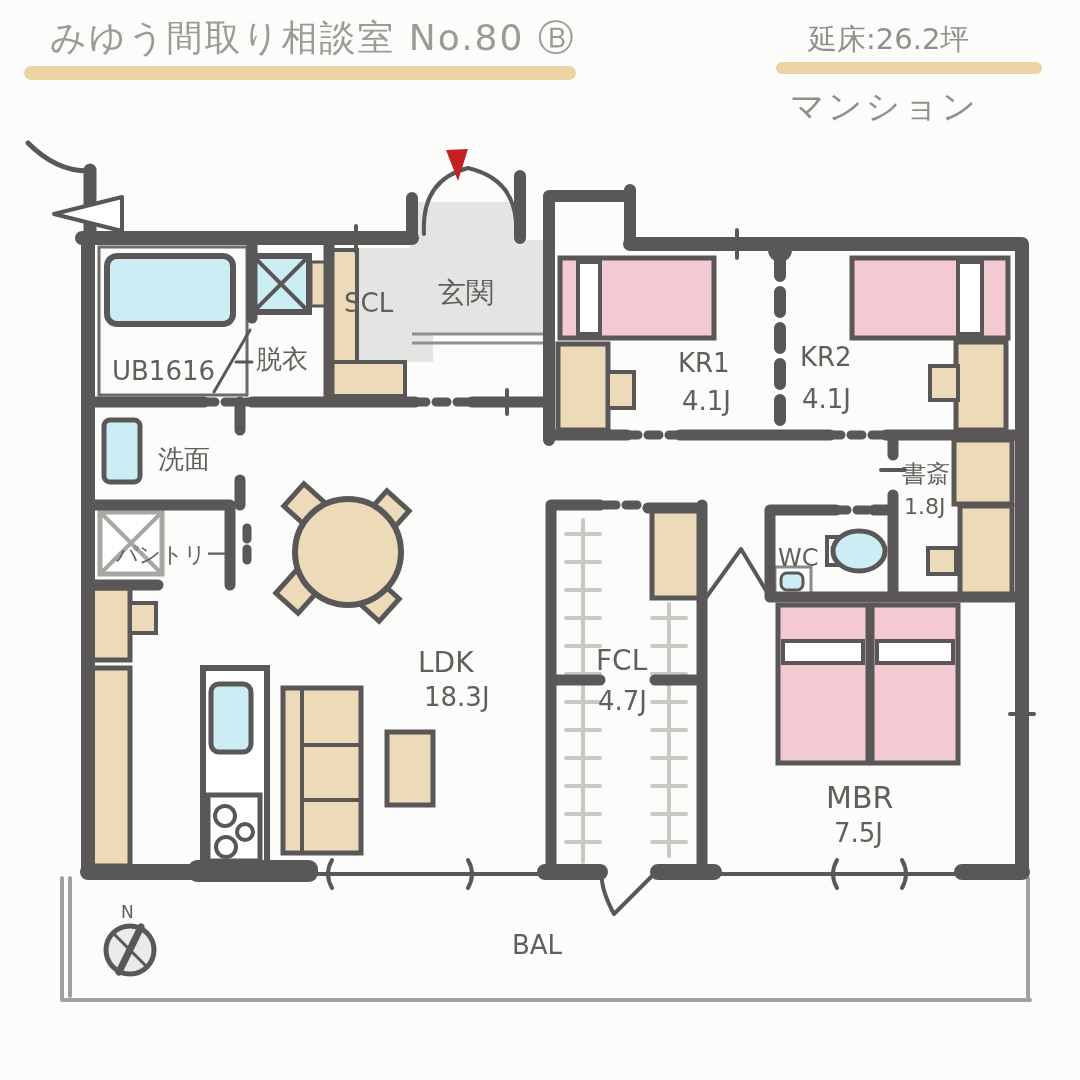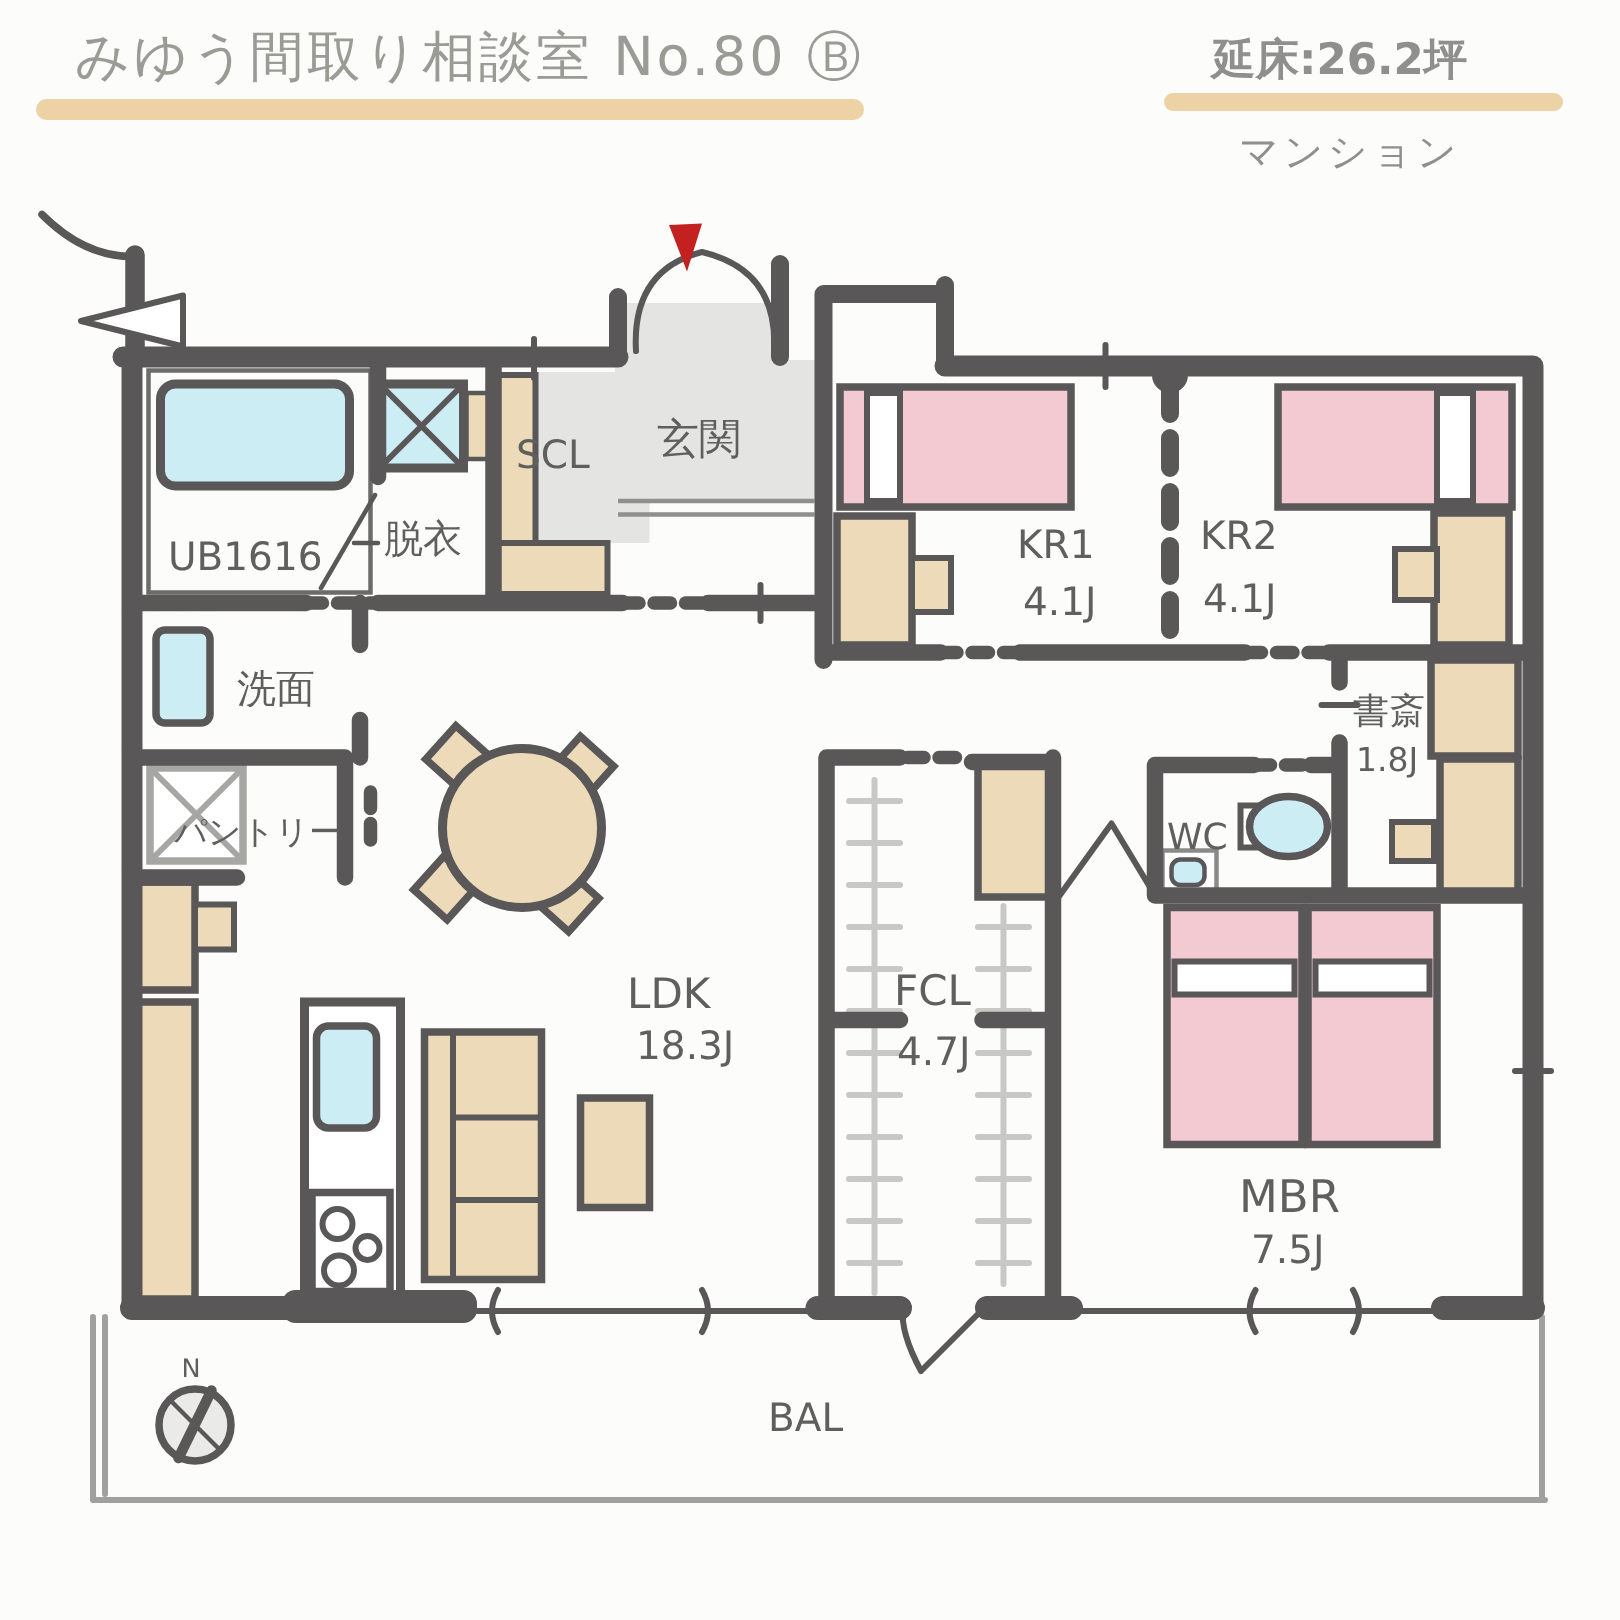--- a/index.html
+++ b/index.html
@@ -7,24 +7,24 @@
     --tan:#ecdab8; --pink:#f3c9d2; --blue:#cdedf4; --grayfloor:#e4e4e3;
     --rail:#c8c8c5; --balcony:#a0a09e; --paper:#fcfcfb; --red:#c32020;
   }
   html,body{margin:0;padding:0;}
   body{width:1080px;height:1080px;background:var(--paper);position:relative;overflow:hidden;
        font-family:"DejaVu Sans",sans-serif;}
   .hdr{position:absolute;color:var(--title-ink);white-space:nowrap;margin-left:22px;}
   #title{left:28px;top:14px;font-size:36px;letter-spacing:2px;}
   #title-underline{position:absolute;left:24px;top:66px;width:552px;height:14px;
        background:var(--underline);border-radius:8px;}
-  #area{left:786px;top:20px;font-size:29px;color:#8f8f8b;font-weight:bold;}
+  #area{left:786px;top:20px;font-size:29px;color:#8f8f8b;}
   #area-underline{position:absolute;left:776px;top:62px;width:266px;height:12px;
        background:var(--underline);border-radius:7px;}
-  #btype{left:804px;top:84px;font-size:26px;color:#8f8f8b;letter-spacing:3px;}
+  #btype{left:768px;top:84px;font-size:34px;color:#8f8f8b;letter-spacing:3px;}
   svg text{font-family:"DejaVu Sans",sans-serif;fill:var(--ink);}
   .wall{stroke:var(--wall);fill:none;stroke-linecap:round;stroke-linejoin:round;}
   .tan{fill:var(--tan);stroke:var(--wall);}
   .pink{fill:var(--pink);stroke:var(--wall);}
   .blue{fill:var(--blue);stroke:var(--wall);}
   .white{fill:#ffffff;stroke:var(--wall);}
   .rail{stroke:var(--rail);stroke-width:4;fill:none;stroke-linecap:round;}
   .bal{stroke:var(--balcony);stroke-width:4;fill:none;stroke-linecap:round;}
 </style>
 </head>

